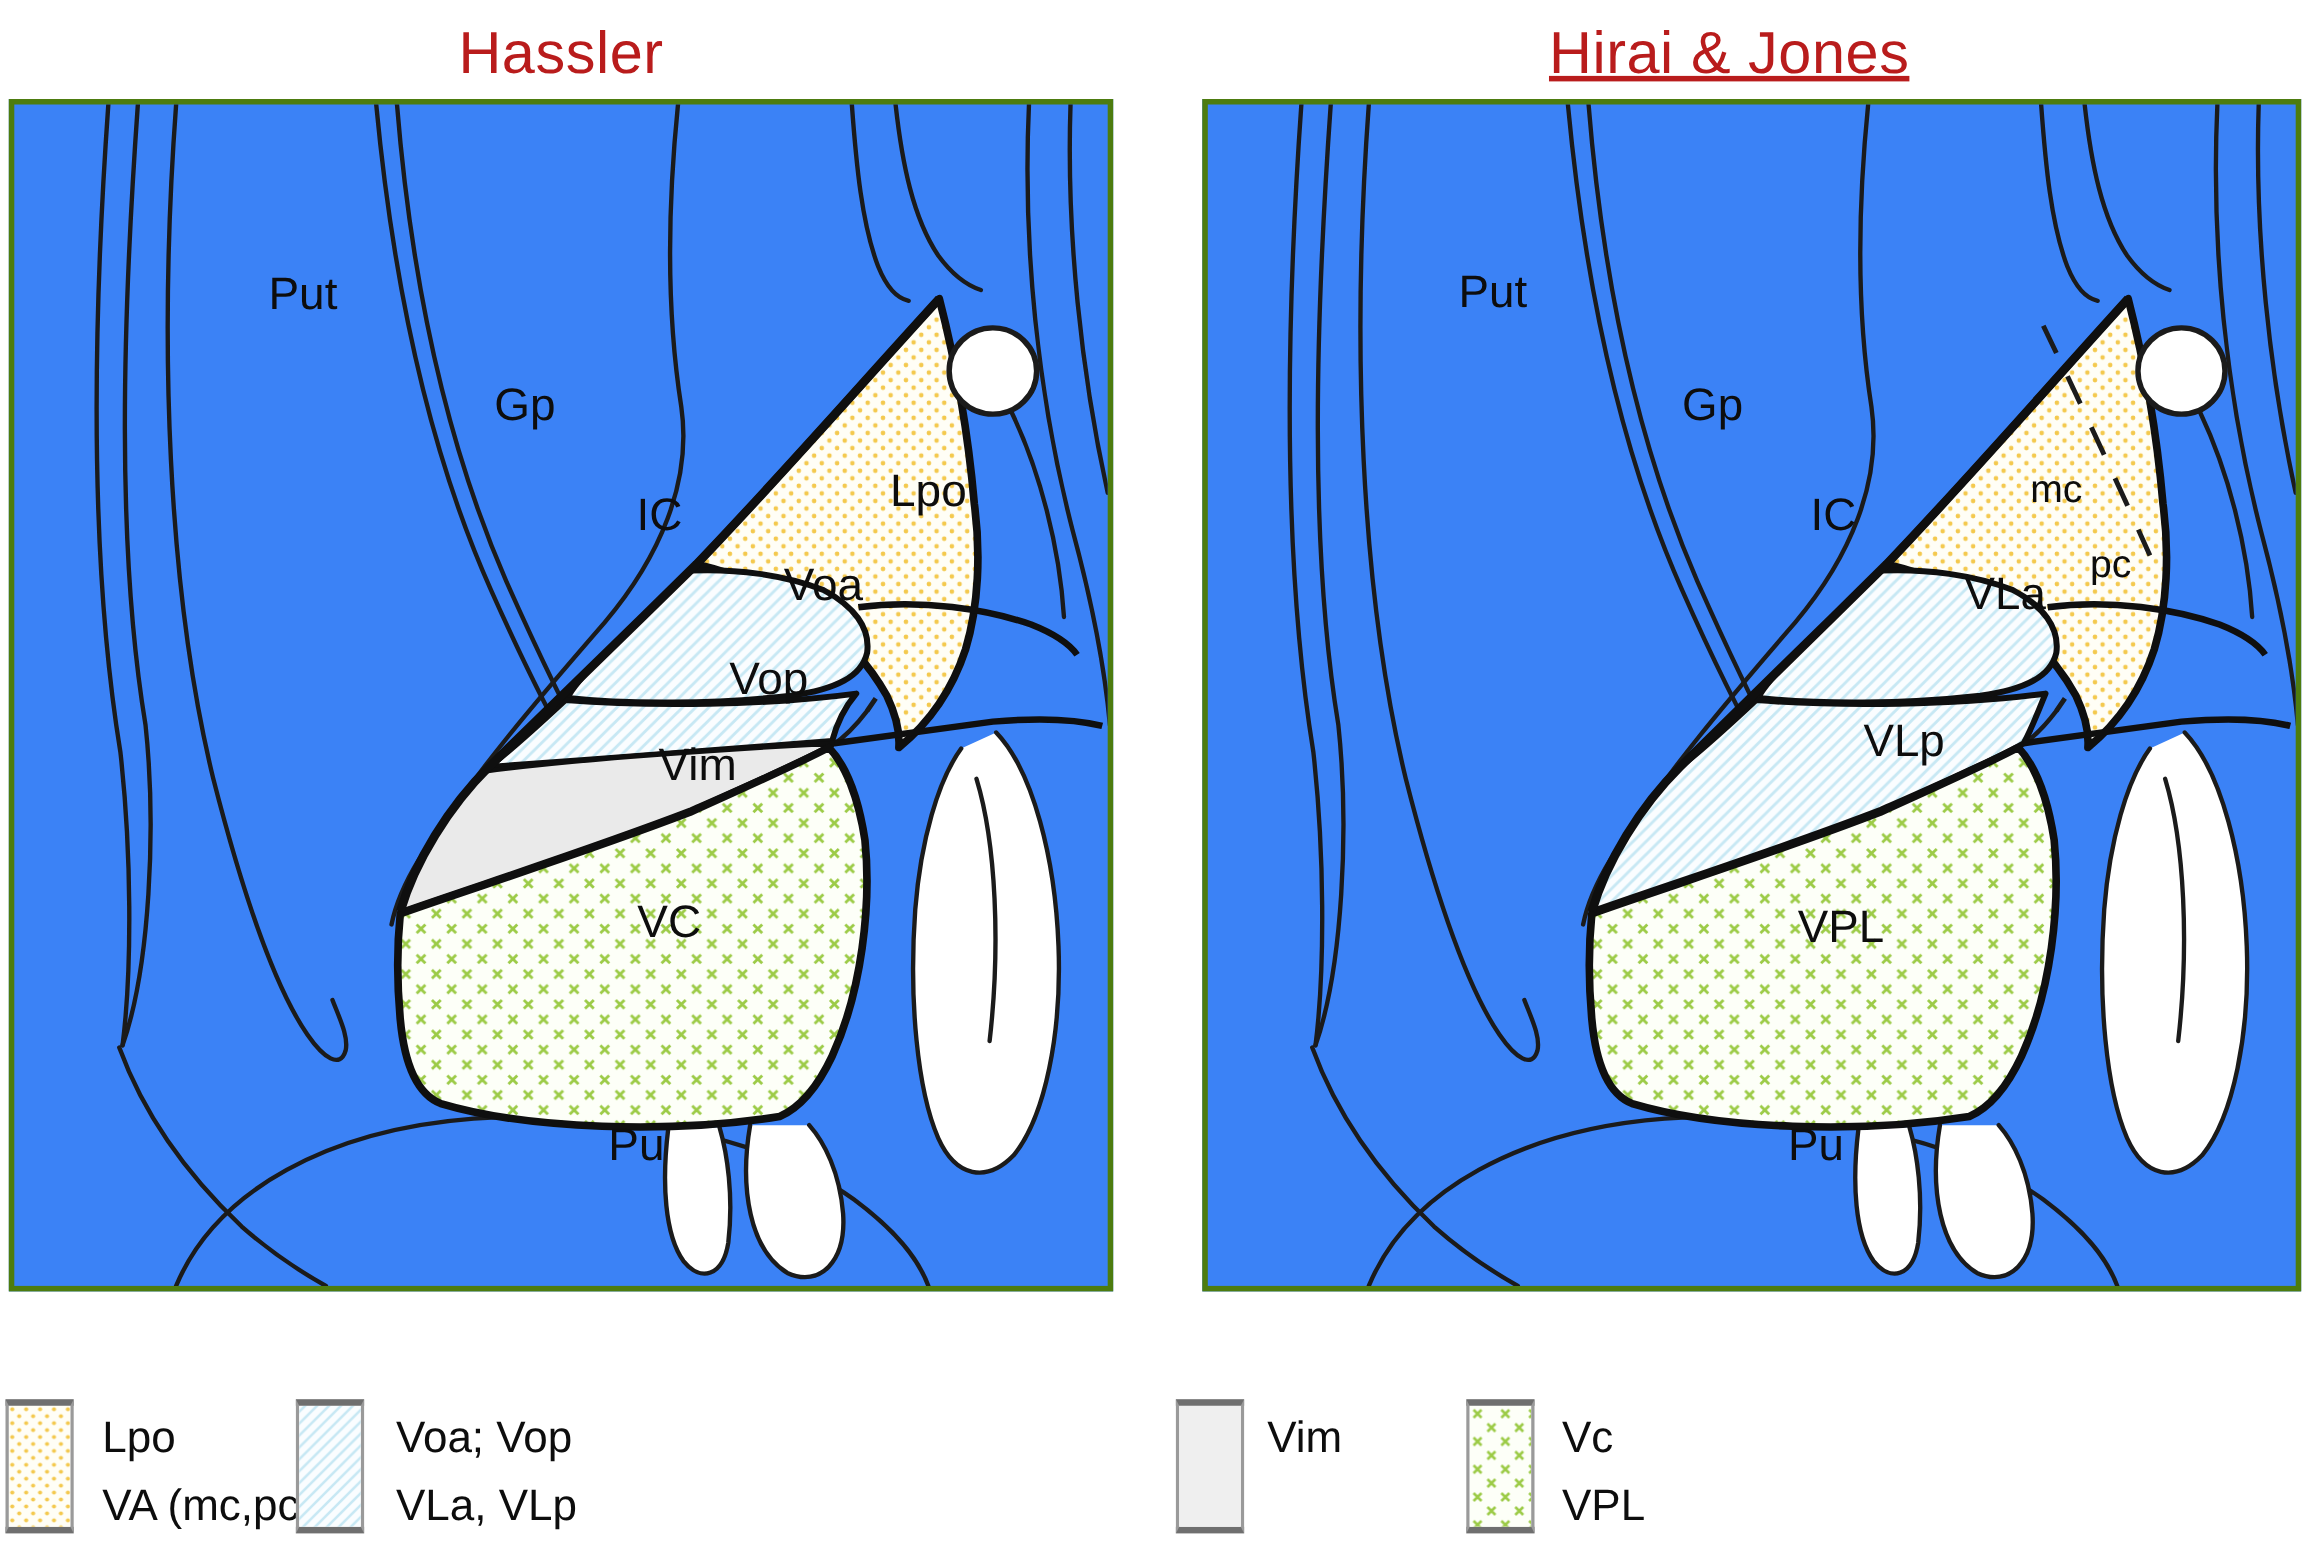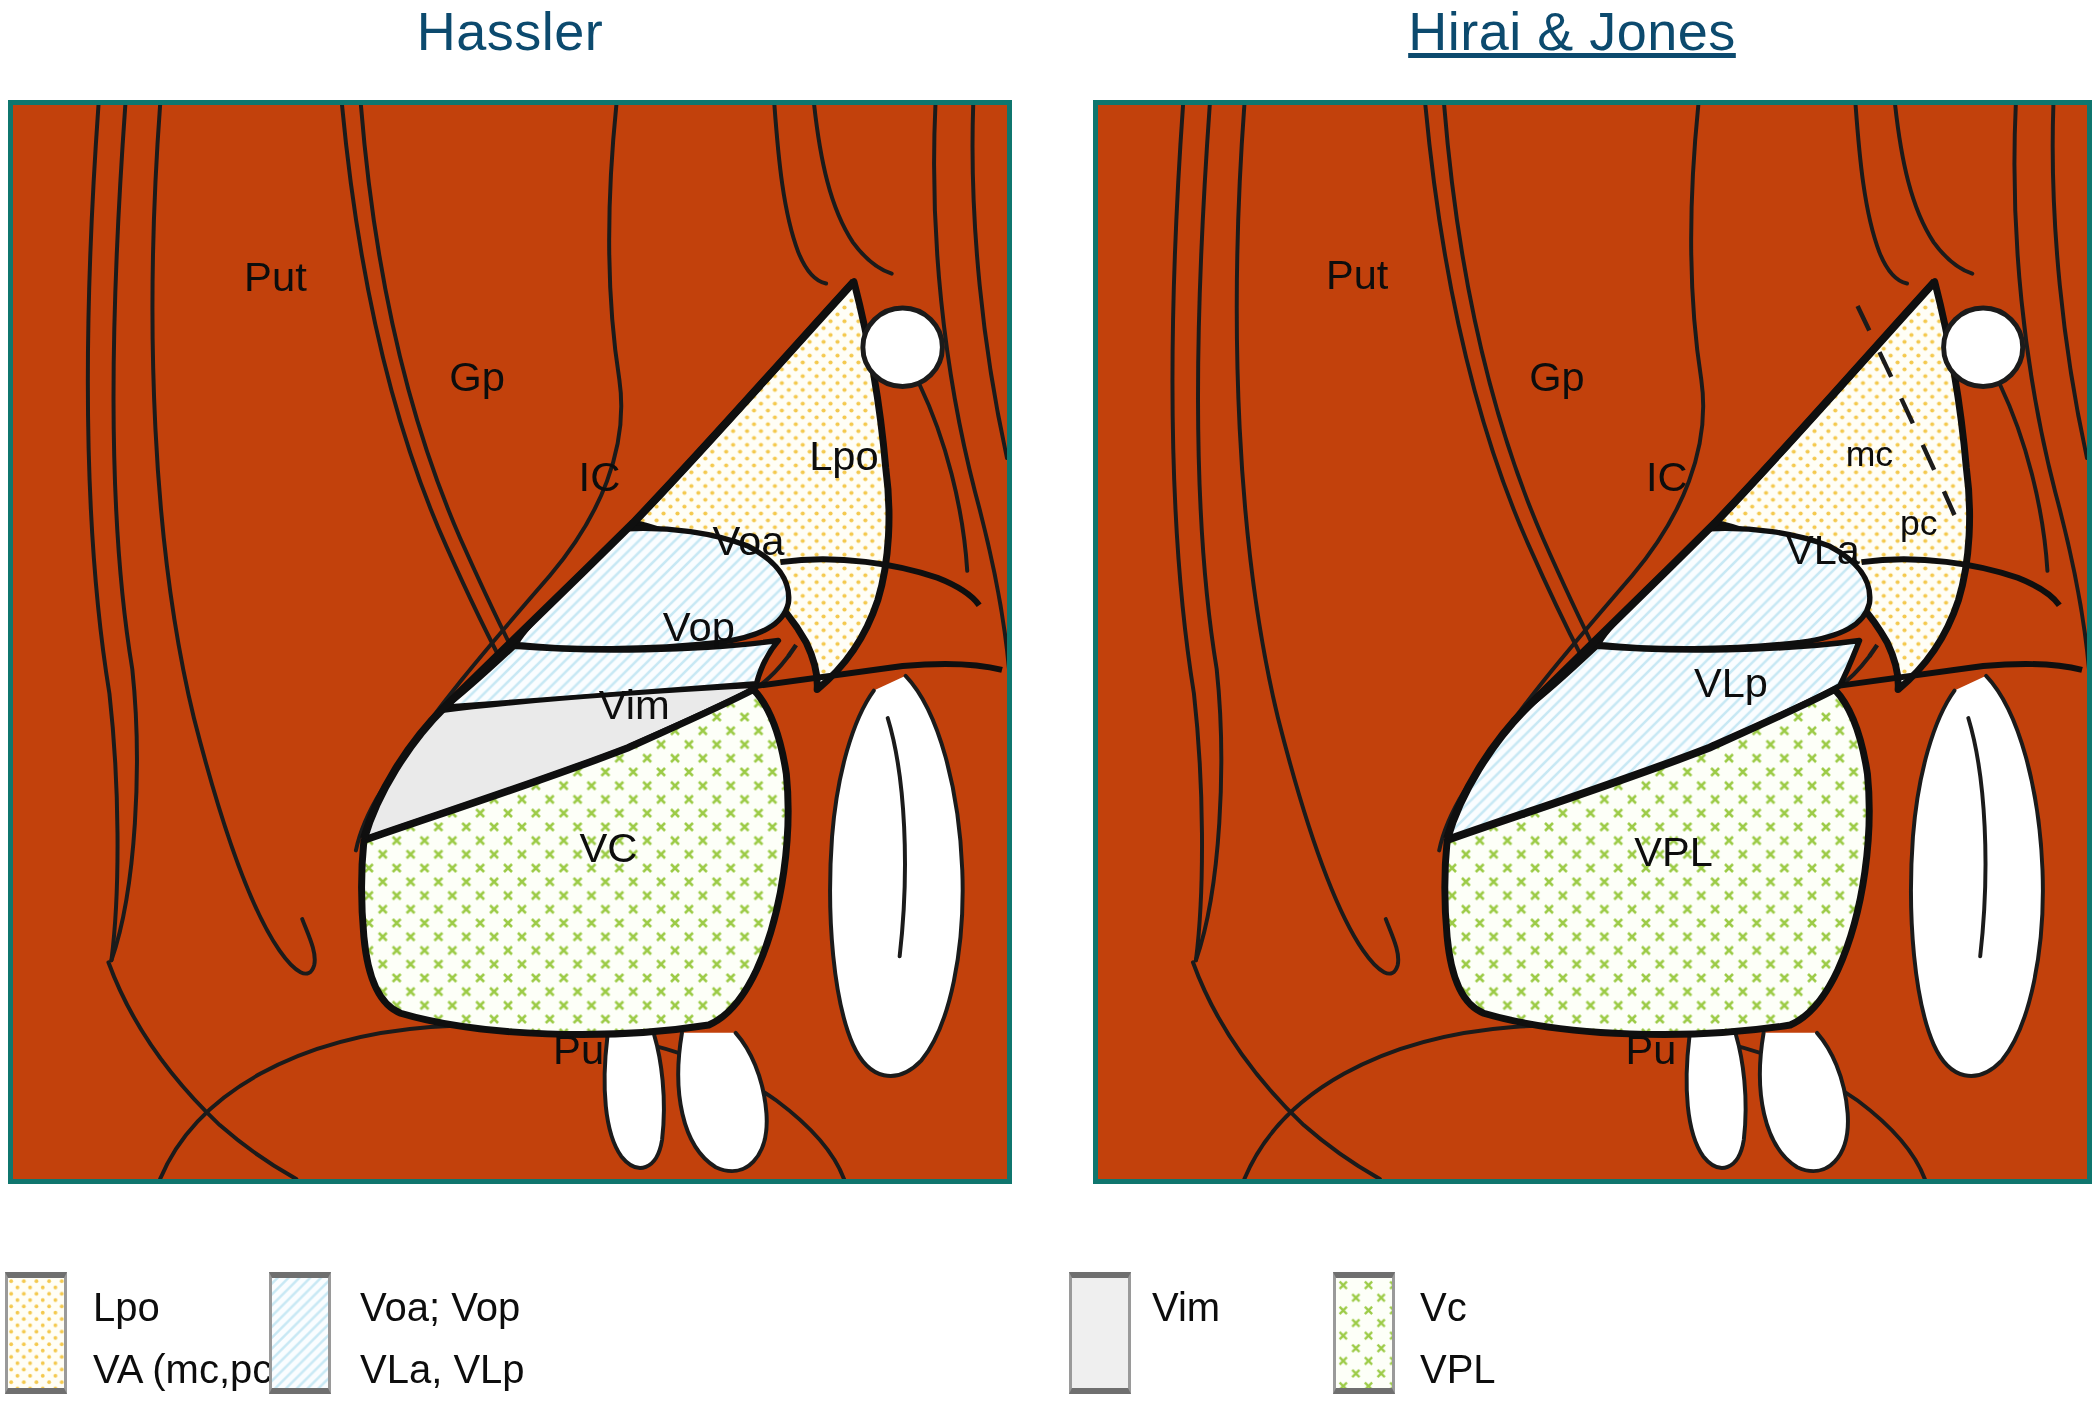--- a/index.html
+++ b/index.html
@@ -1,20 +1,20 @@
 <!DOCTYPE html>
 <html><head>
 <meta charset="utf-8">
 <style>
   html,body{margin:0;padding:0;background:#ffffff;}
   body{font-family:"Liberation Sans", sans-serif; color:#111;}
   .stage{position:relative;width:2099px;height:1407px;background:#fff;overflow:hidden;}
-  .panel-title{position:absolute;top:0;height:62px;font-size:54px;line-height:62px;
-    text-align:center;color:#0c4a6e;letter-spacing:0.5px;}
-  .panel{position:absolute;top:90px;box-sizing:border-box;border:5px solid #0f766e;background:#c2410c;margin-top:10px;}
+  .panel-title{position:absolute;top:17px;height:62px;font-size:54px;line-height:62px;
+    text-align:center;color:#b91c1c;letter-spacing:0.5px;}
+  .panel{position:absolute;top:90px;box-sizing:border-box;border:5px solid #4d7c0f;background:#3b82f6;}
   .panel svg{display:block;width:100%;height:100%;}
   .legend-swatch{position:absolute;top:1272px;width:62px;height:122px;box-sizing:border-box;
     border:3px solid #9a9a9a;border-top:6px solid #6f6f6f;border-bottom:6px solid #6f6f6f;background:#fff;}
   .legend-swatch svg{display:block;width:100%;height:100%;}
   .legend-text{position:absolute;top:1276px;font-size:40px;line-height:62px;color:#0d0d0d;white-space:nowrap;}
   .lbl{font-family:"Liberation Sans",sans-serif;font-size:42px;fill:#0d0d0d;}
   .lbl-sm{font-family:"Liberation Sans",sans-serif;font-size:36px;fill:#0d0d0d;}
 </style>
 </head>
 <body>

